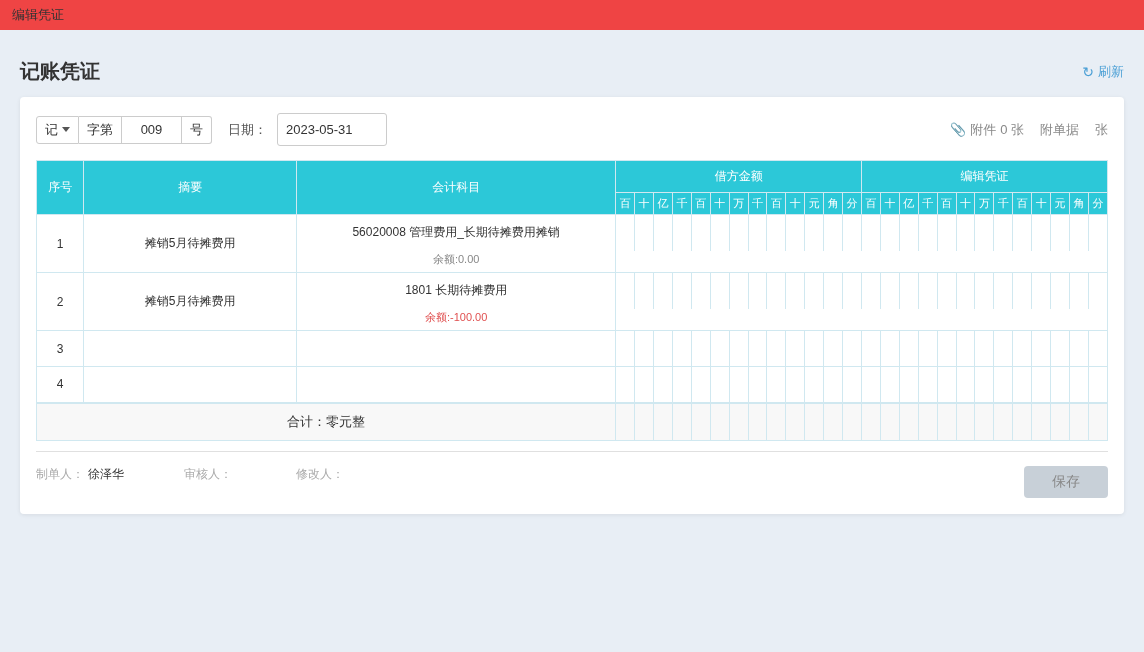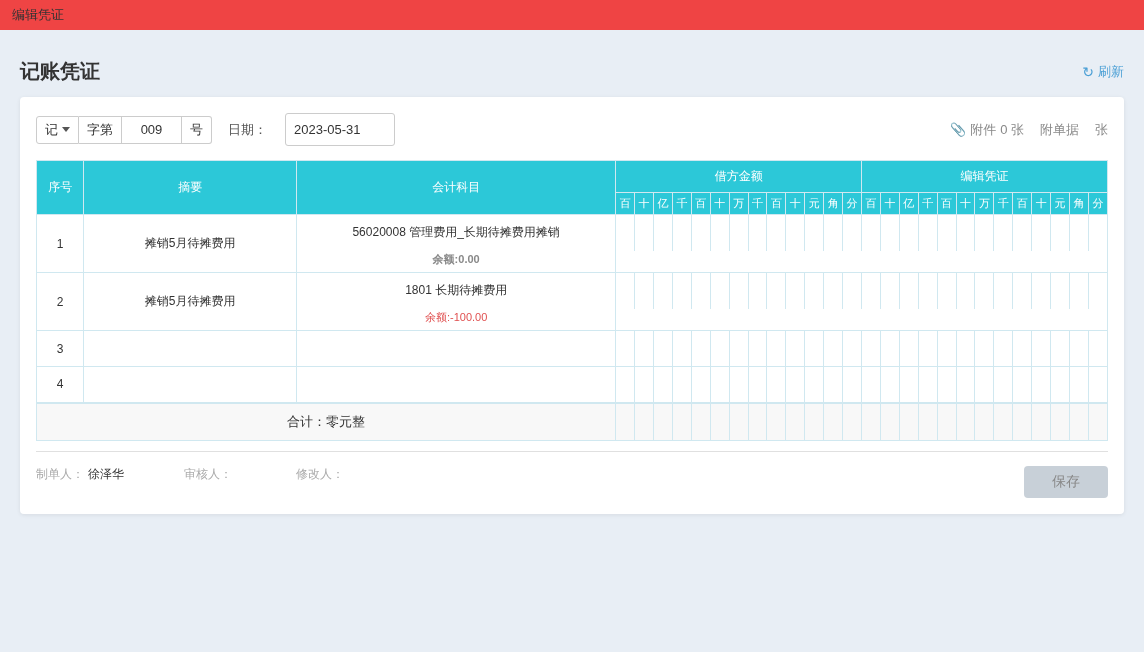--- a/index.html
+++ b/index.html
@@ -56,21 +56,21 @@
     }
     .form-row {
       display: flex;
       align-items: center;
       gap: 16px;
       margin-bottom: 14px;
     }
     .form-group {
       display: flex;
       align-items: center;
-      gap: 18px;
+      gap: 10px;
     }
     .form-label {
       color: #555;
       font-size: 13px;
     }
     .form-select-group {
       display: flex;
       align-items: center;
       gap: 0;
     }
@@ -406,21 +406,21 @@
               <td></td>
               <td></td>
               <td></td>
               <td></td>
               <td></td>
               <td></td>
               <td></td>
               <td></td>
           </tr>
           <tr class="data-row row-balance">
-            <td class="cell-subject" style="border-top:none; height:22px; padding:0 8px 4px 8px;font-weight:bold;">
+            <td class="cell-subject" style="border-top:none; height:22px; padding:0 8px 4px 8px;">
               <span class="balance-text">余额:0.00</span>
             </td>
             <td colspan="26"></td>
           </tr>
 
           <tr class="data-row row-main">
             <td rowspan="2" class="cell-seq">2</td>
             <td rowspan="2" class="cell-summary">摊销5月待摊费用</td>
             <td class="cell-subject" style="border-bottom:none;">1801 长期待摊费用</td>
             <td></td>

